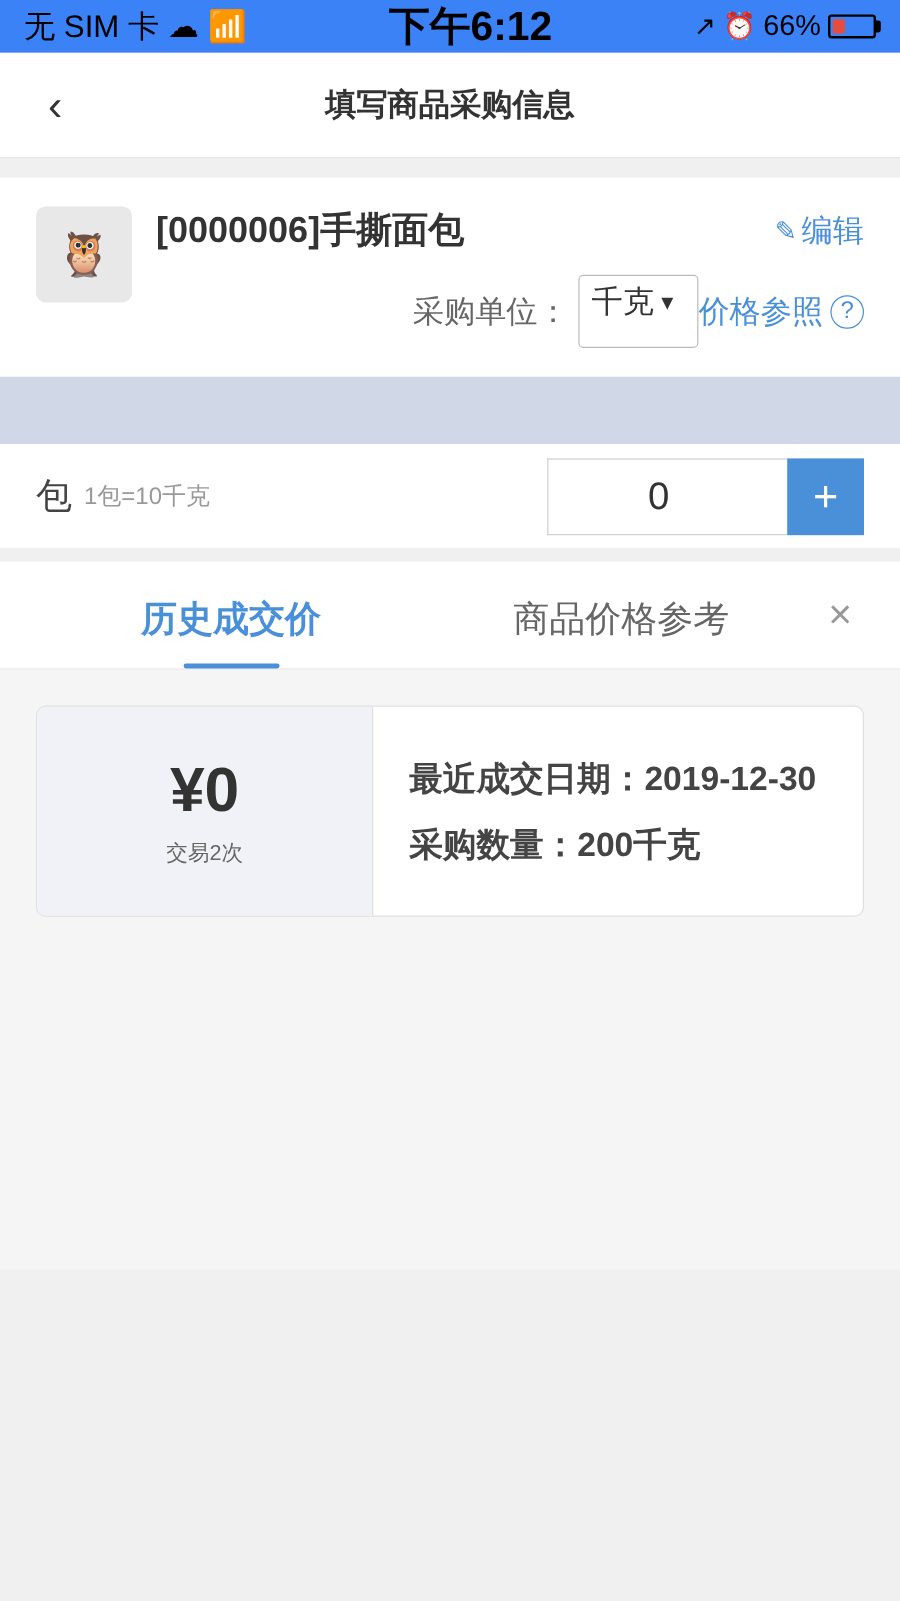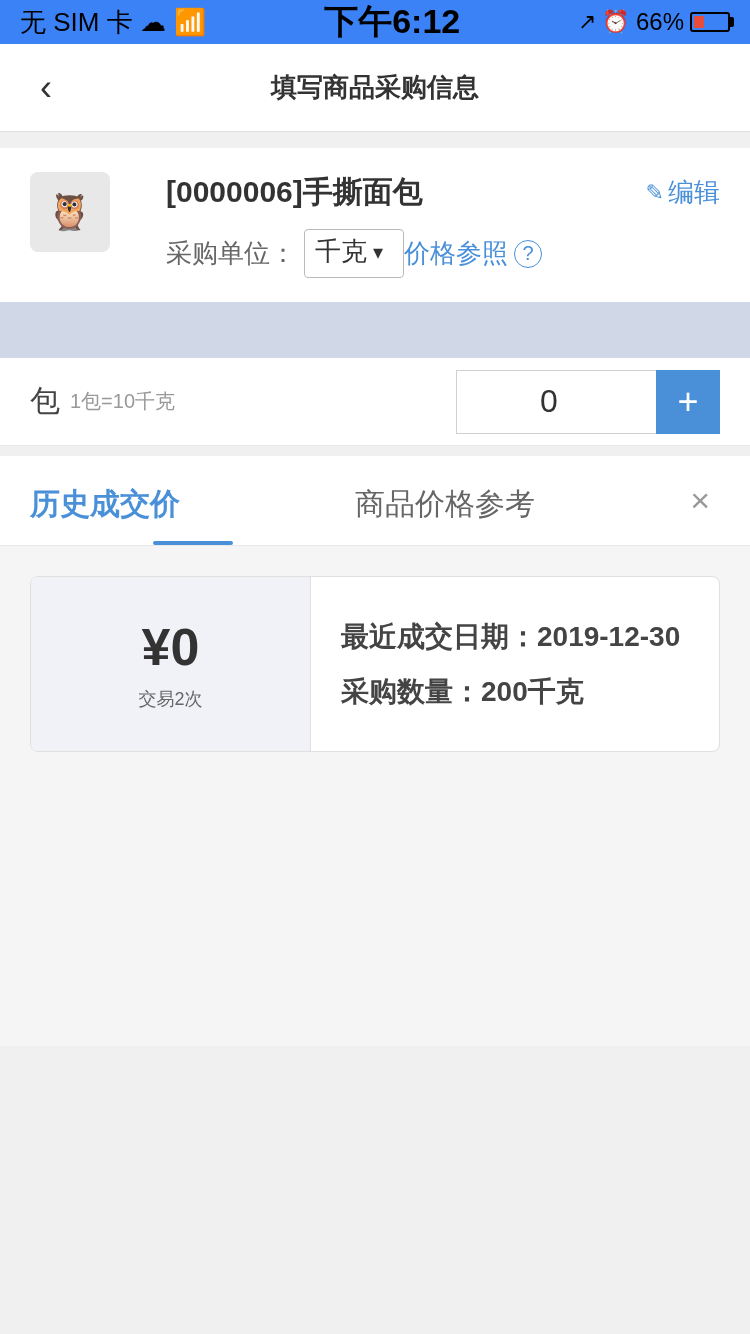--- a/index.html
+++ b/index.html
@@ -97,21 +97,20 @@
       align-items: center;
       justify-content: center;
       flex-shrink: 0;
     }
     .owl-icon {
       font-size: 36px;
       color: #999;
     }
     .product-info {
       flex: 1;
-      margin-left: 36px;
     }
     .product-name-row {
       display: flex;
       align-items: center;
       justify-content: space-between;
       margin-bottom: 16px;
     }
     .product-name {
       font-size: 30px;
       font-weight: 600;
@@ -119,31 +118,31 @@
     }
     .edit-btn {
       font-size: 26px;
       color: #4a90d9;
       display: flex; align-items: center; gap: 4px;
       cursor: pointer;
     }
     .product-unit-row {
       display: flex;
       align-items: center;
-      justify-content: flex-start;
+      justify-content: flex-end;
     }
     .unit-label {
       font-size: 26px;
       color: #666;
       display: flex; align-items: center; gap: 8px;
     }
     .unit-select {
       border: 1px solid #bbb;
       border-radius: 4px;
-      padding: 4px 20px 8px 10px;
+      padding: 4px 20px 20px 10px;
       font-size: 26px;
       color: #333;
       position: relative;
       display: inline-flex;
       align-items: center;
       background: #fff;
       cursor: pointer;
     }
     .unit-select::after {
       content: '▾';
@@ -212,20 +211,21 @@
       background: #fff;
       display: flex;
       align-items: center;
       border-bottom: 1px solid #e8e8e8;
       padding: 0 30px;
       margin-top: 10px;
       position: relative;
     }
     .tab-item {
       flex: 1;
+      text-align: center;
       padding: 28px 0 20px;
       font-size: 30px;
       color: #666;
       cursor: pointer;
       position: relative;
     }
     .tab-item.active {
       color: #4a90d9;
       font-weight: 600;
     }

